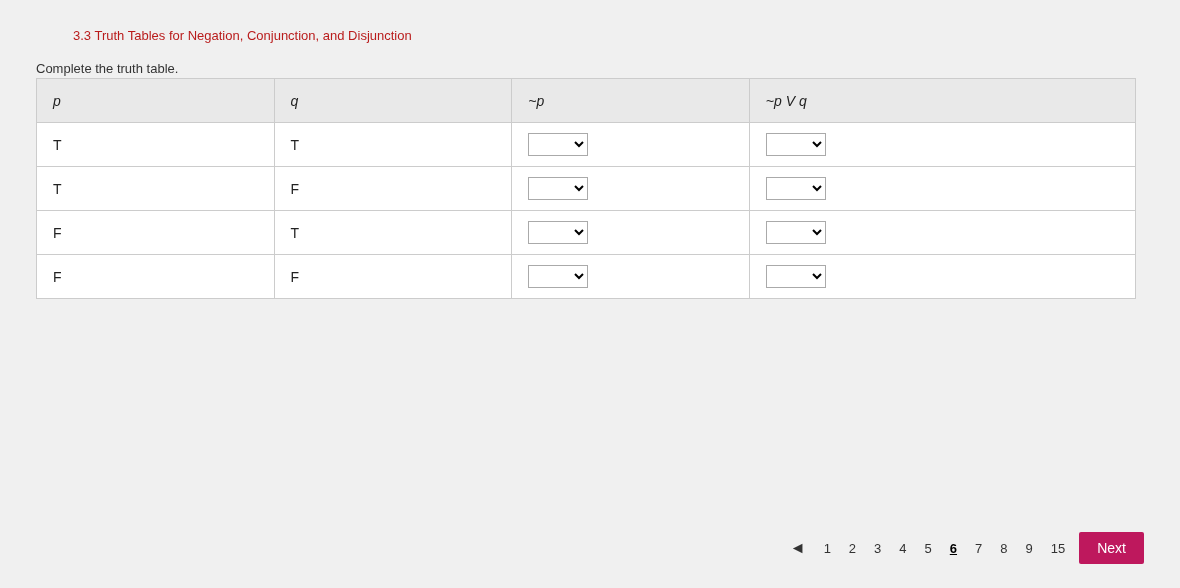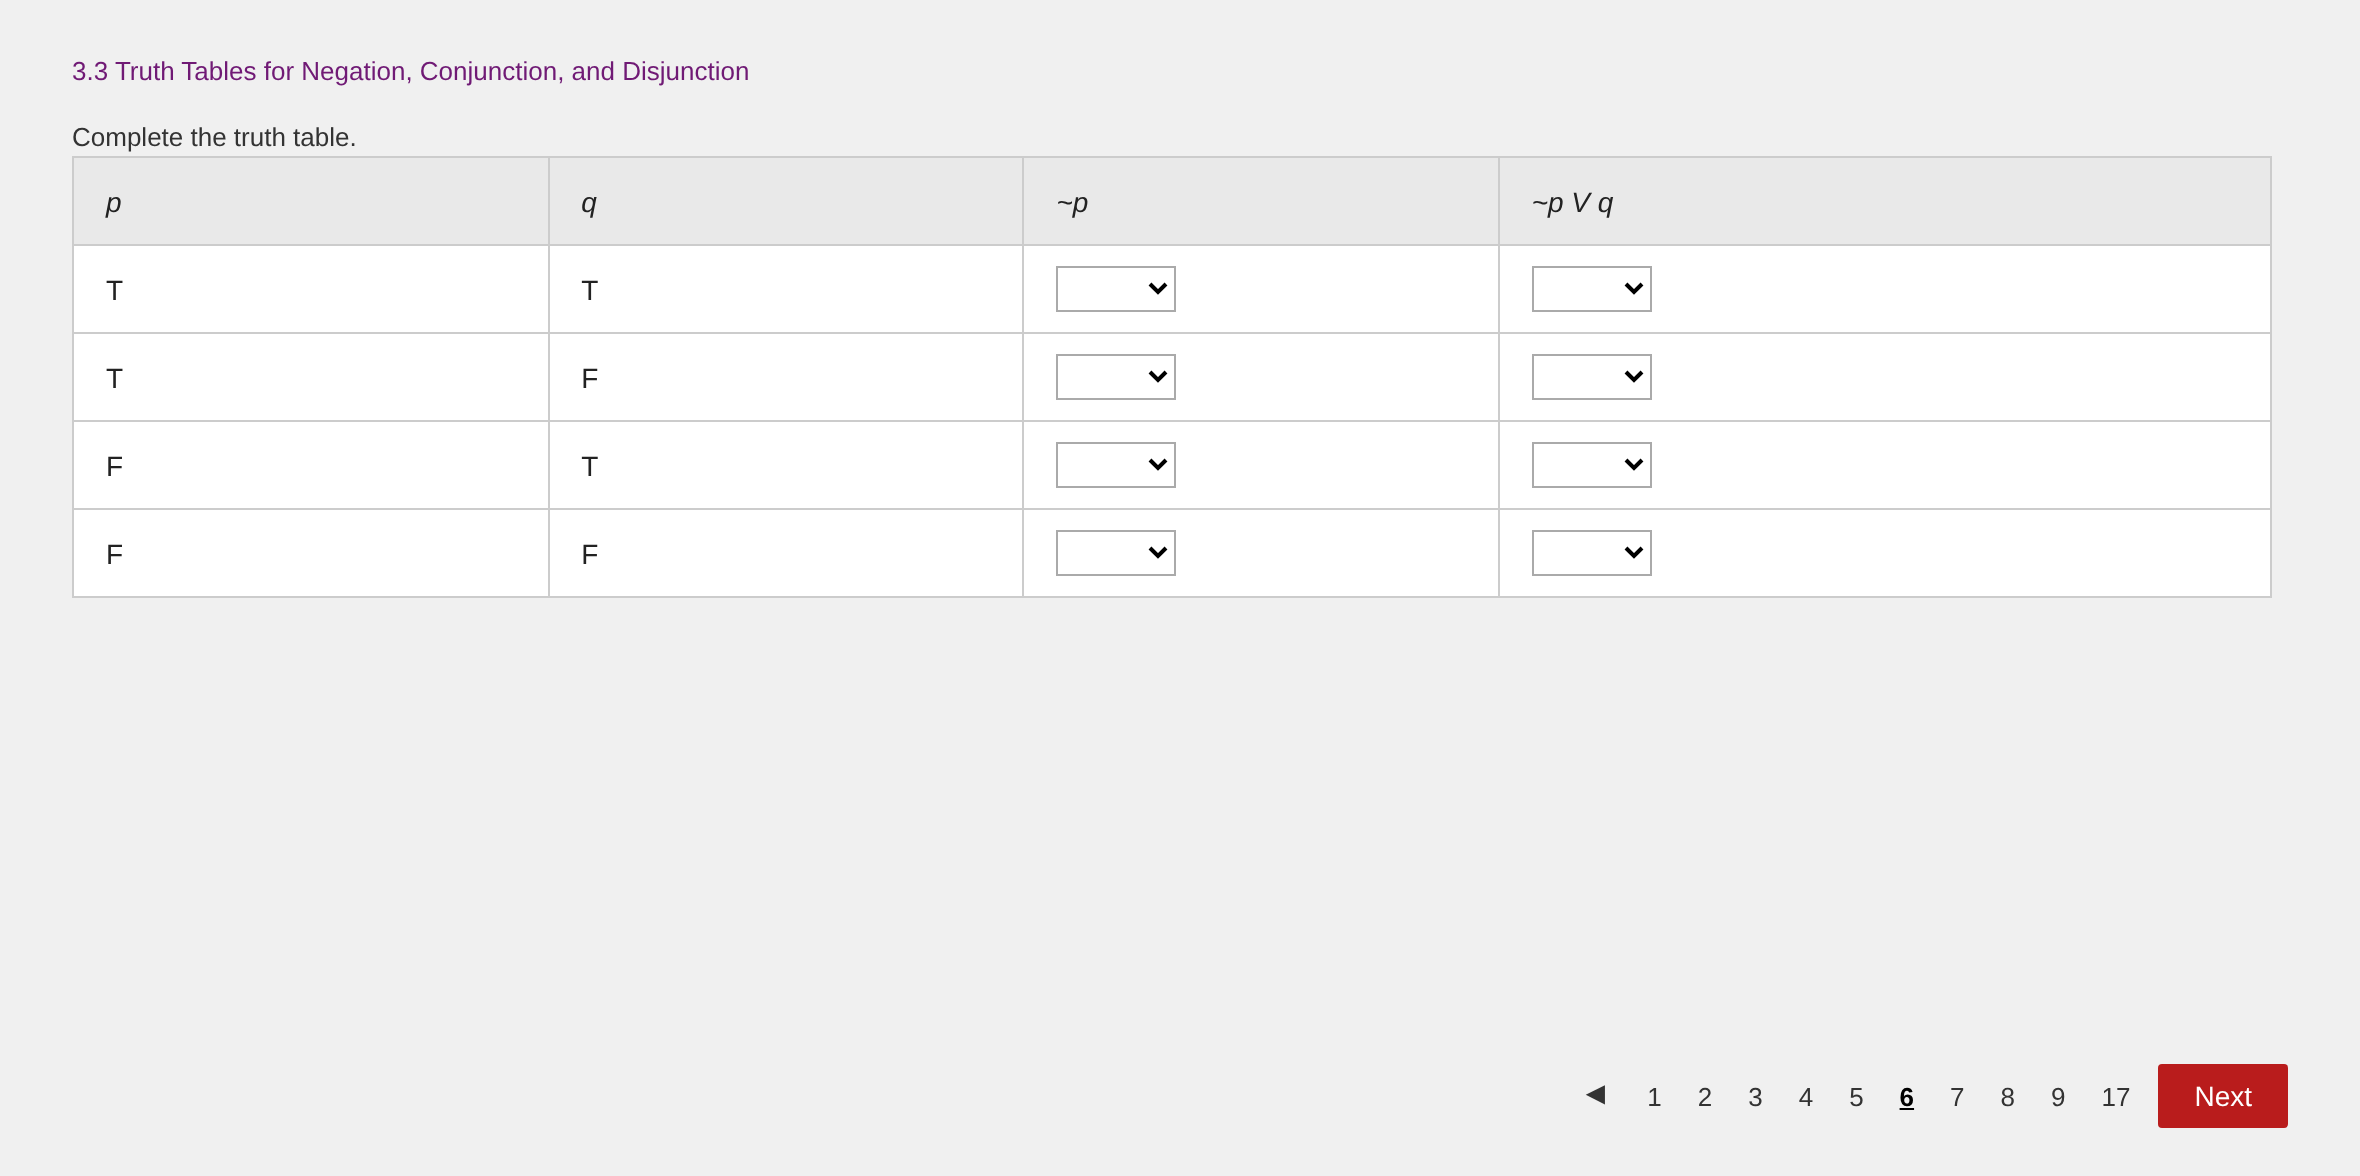--- a/index.html
+++ b/index.html
@@ -15,22 +15,23 @@
     }
     .page {
       background: #f0f0f0;
       width: 1180px;
       height: 588px;
       padding: 28px 36px 20px 36px;
       position: relative;
     }
     .section-title {
       font-size: 13px;
-      color: #701a75;
+      color: #b91c1c;
       margin-bottom: 18px;
+      margin-left: 37px;
     }
     .instruction {
       font-size: 13px;
       color: #333;
       margin-bottom: 2px;
     }
     .truth-table {
       border-collapse: collapse;
       width: 100%;
       max-width: 1100px;
@@ -95,21 +96,21 @@
       color: #333;
       cursor: pointer;
       padding: 2px 4px;
     }
     .pagination .page-num.active {
       text-decoration: underline;
       color: #000;
       font-weight: bold;
     }
     .pagination .next-btn {
-      background: #b91c1c;
+      background: #be185d;
       color: #fff;
       border: none;
       padding: 8px 18px;
       font-size: 14px;
       cursor: pointer;
       border-radius: 2px;
     }
   </style>
 </head>
 <body>
@@ -208,17 +209,17 @@
     <button class="arrow-btn">◄</button>
     <span class="page-num">1</span>
     <span class="page-num">2</span>
     <span class="page-num">3</span>
     <span class="page-num">4</span>
     <span class="page-num">5</span>
     <span class="page-num active">6</span>
     <span class="page-num">7</span>
     <span class="page-num">8</span>
     <span class="page-num">9</span>
-    <span class="page-num">17</span>
+    <span class="page-num">15</span>
     <button class="next-btn">Next</button>
   </div>
 
 </div>
 
 </body></html>

